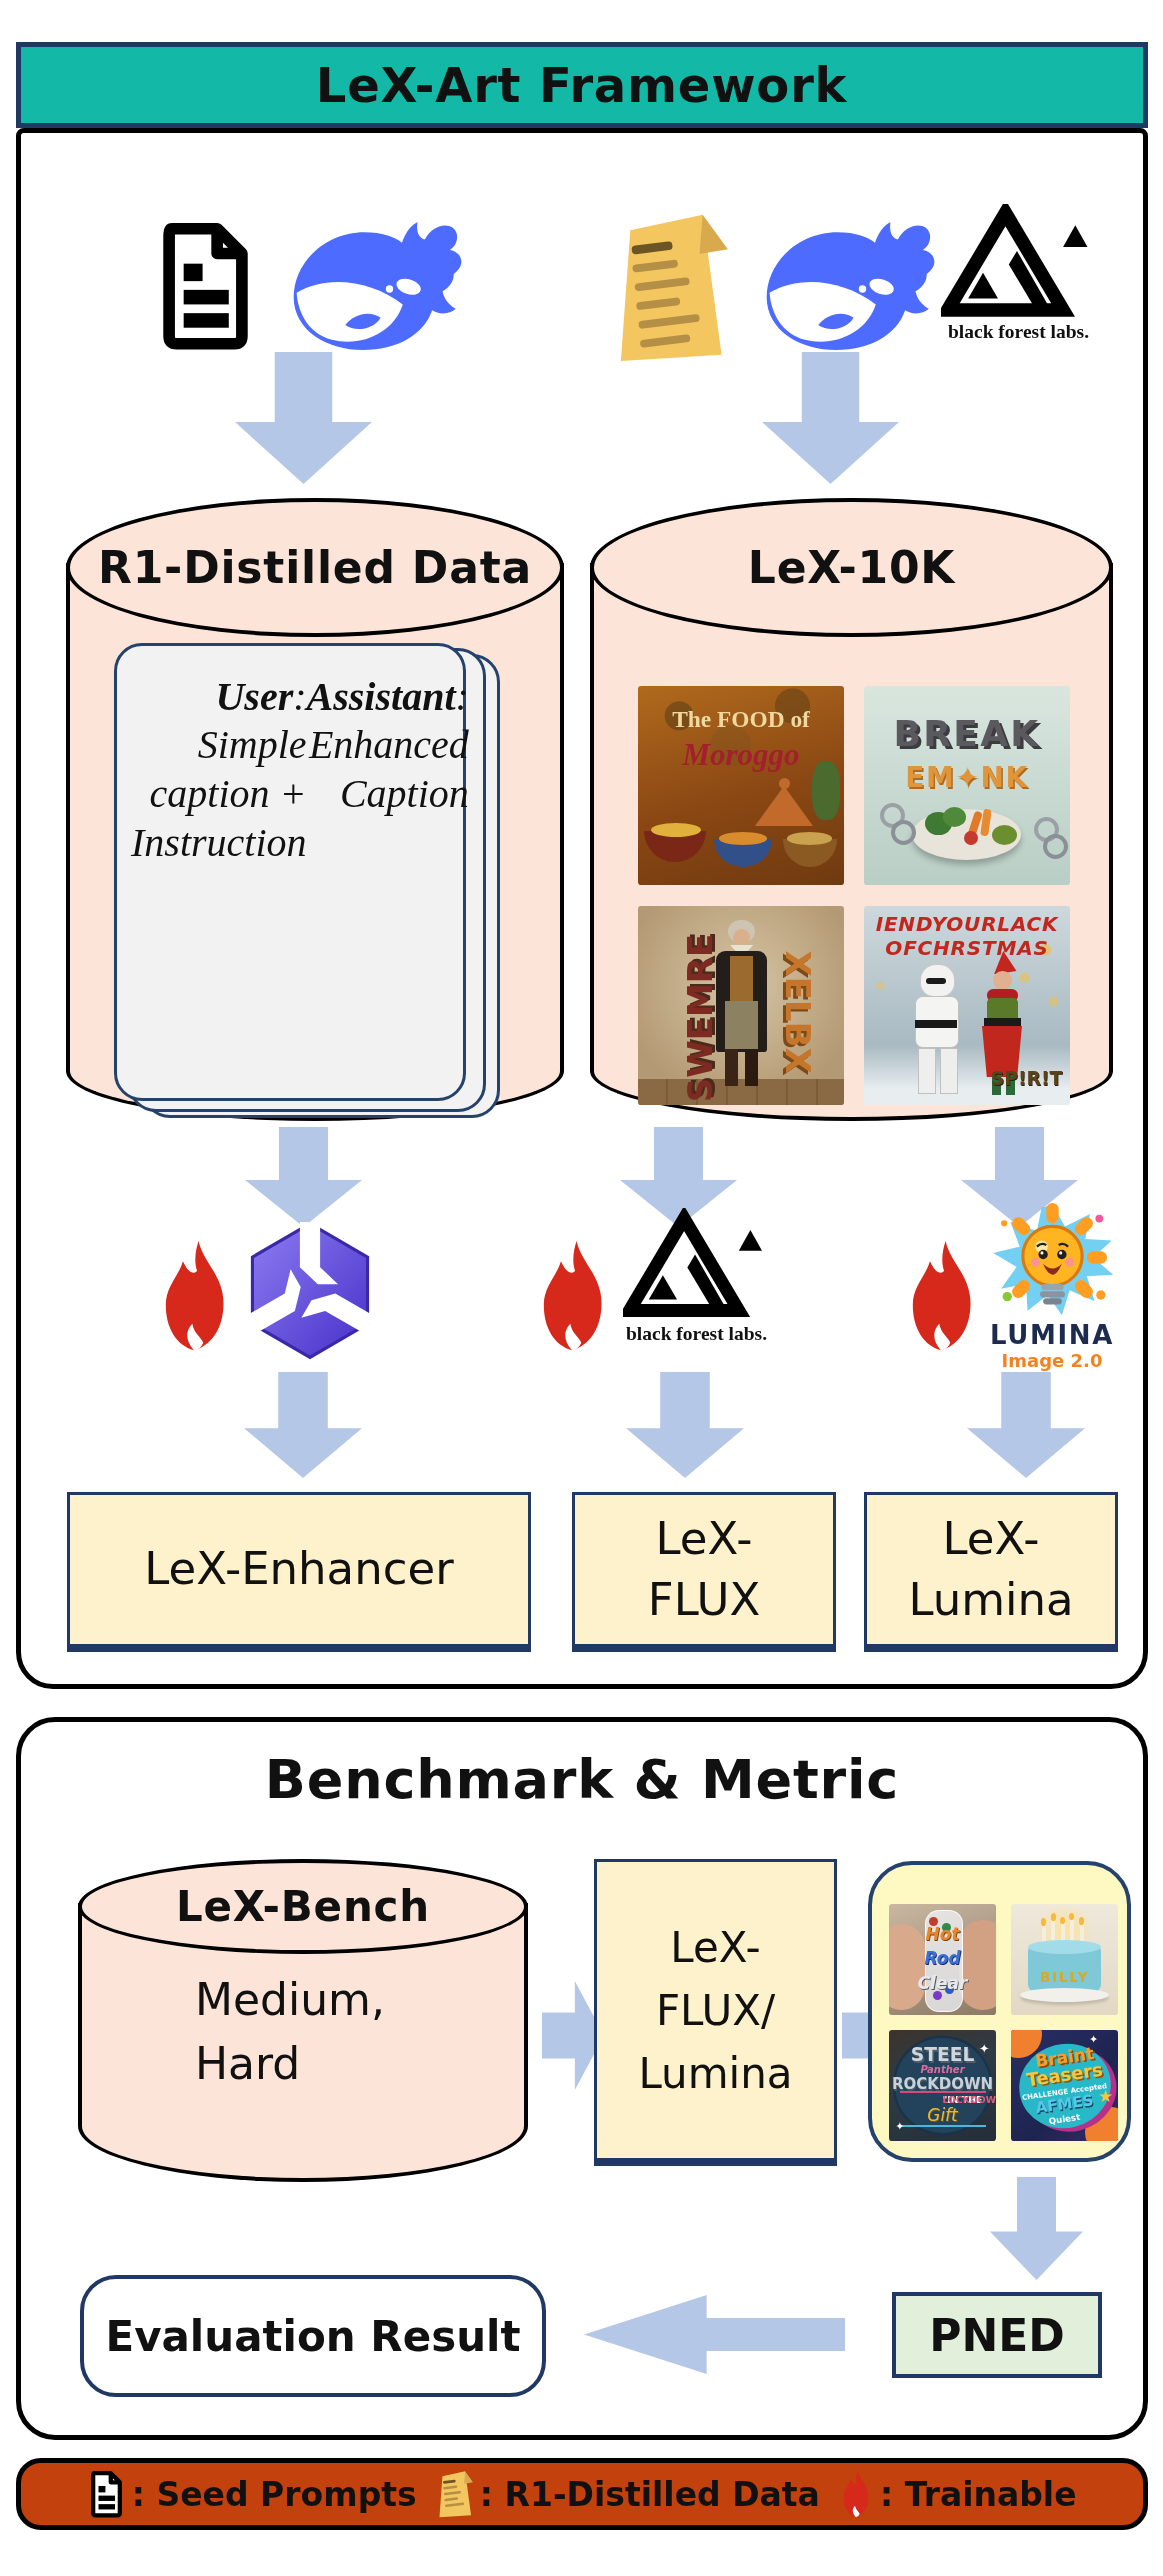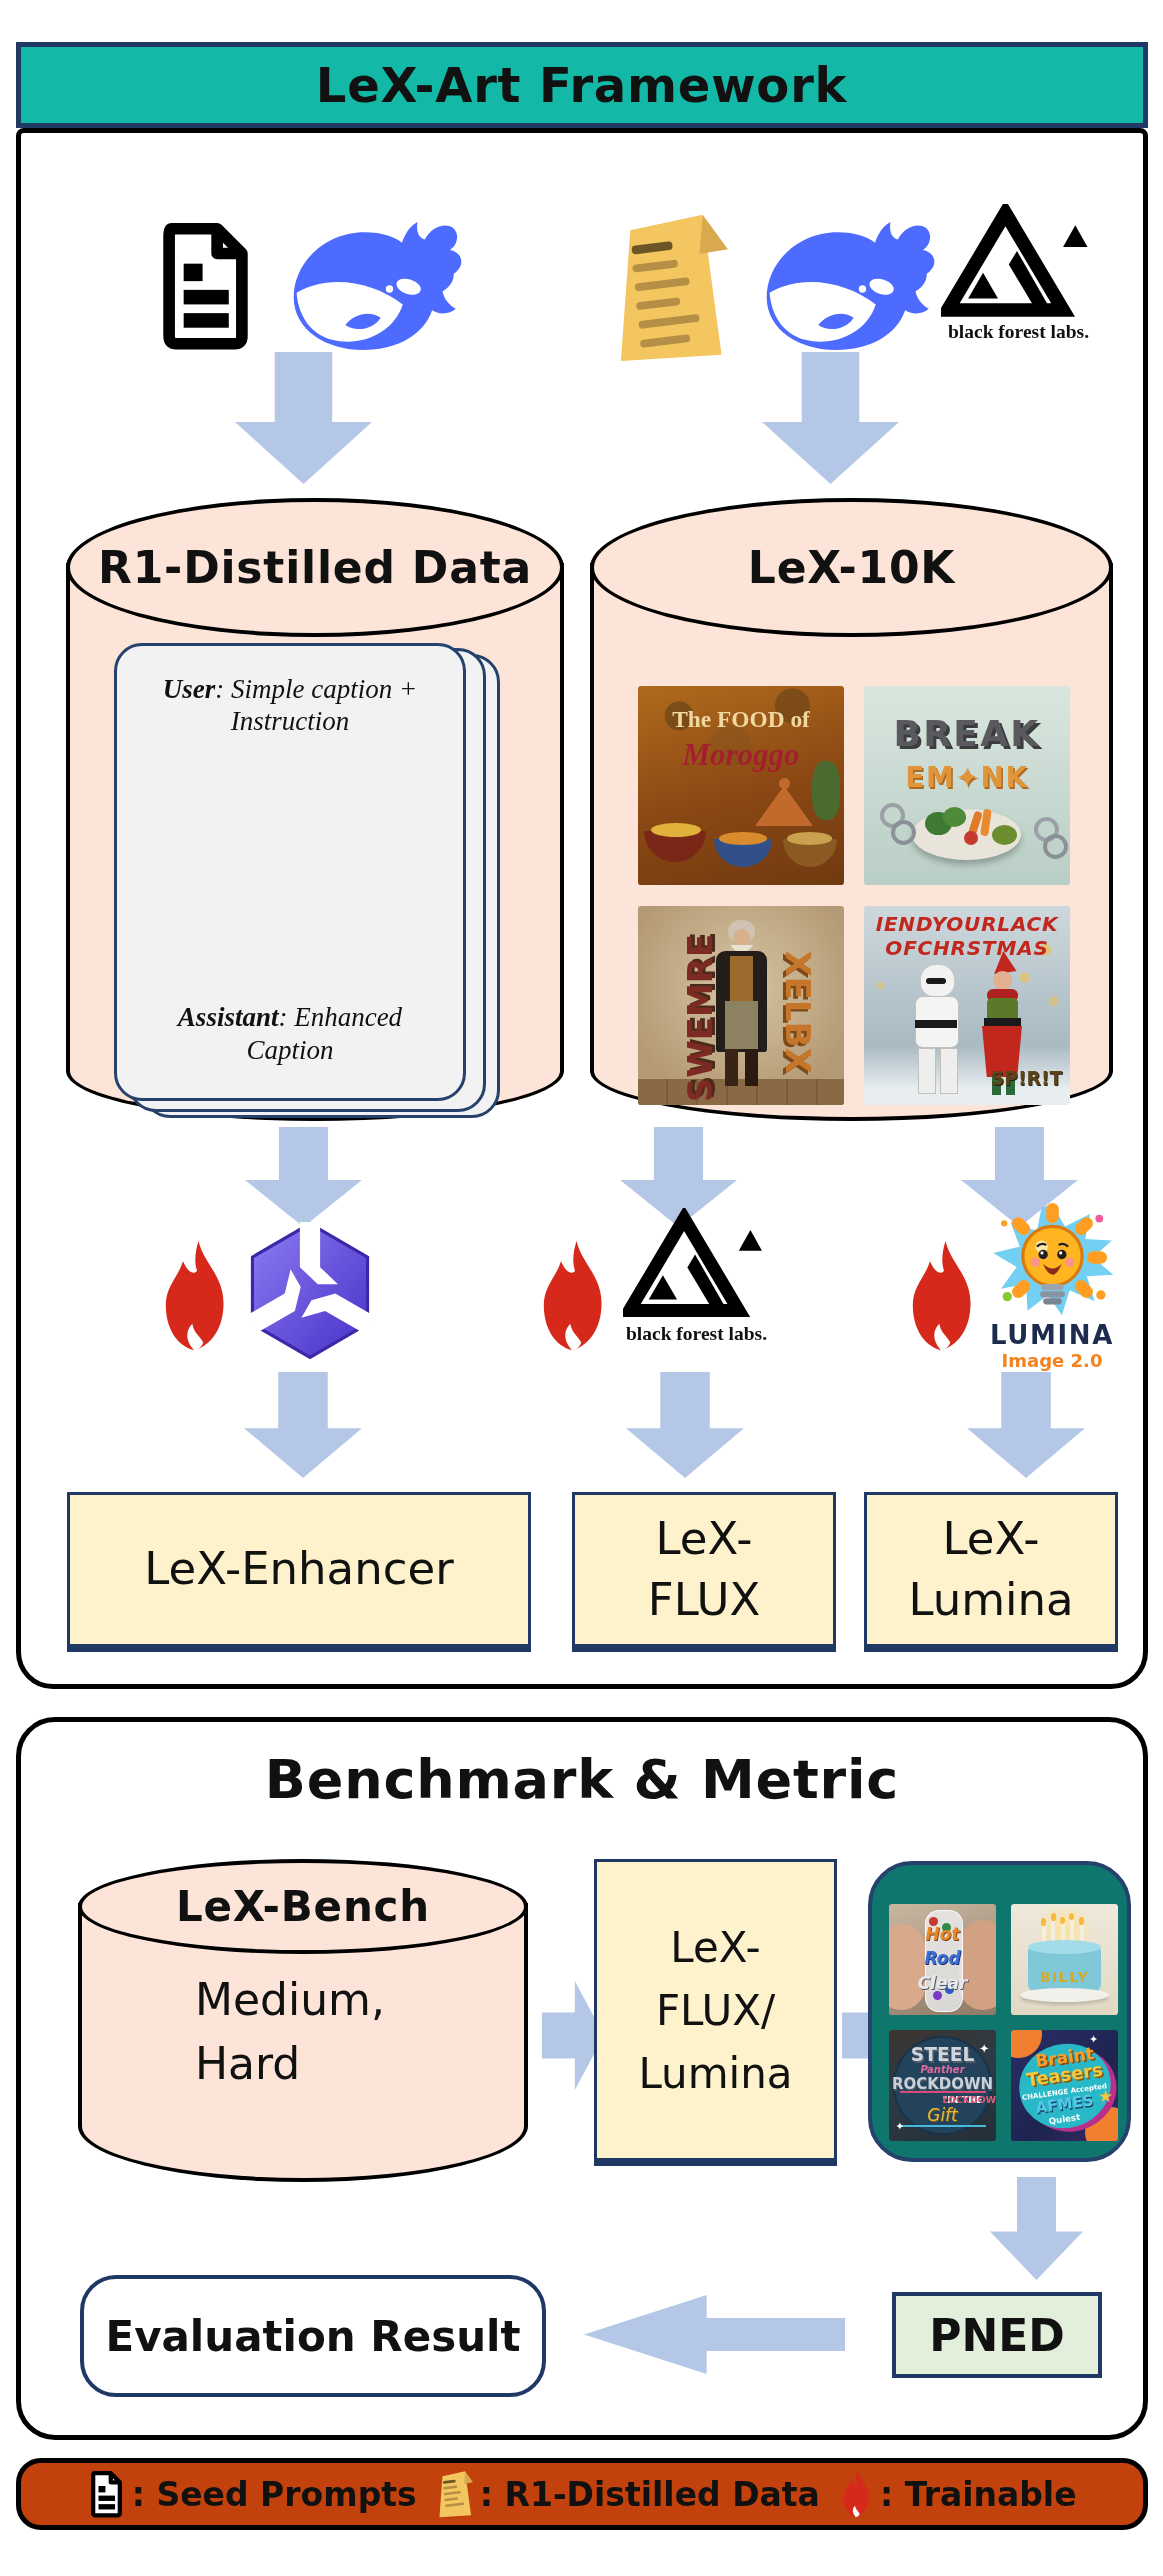--- a/index.html
+++ b/index.html
@@ -23,33 +23,33 @@
   .arr.right{clip-path:polygon(0 29%,53% 29%,53% 0,100% 50%,53% 100%,53% 71%,0 71%);}
   .arr.left{clip-path:polygon(100% 29%,47% 29%,47% 0,0 50%,47% 100%,47% 71%,100% 71%);}
   
   .cyl-top{position:absolute;left:0;right:0;top:0;background:#fce5d8;border:4.7px solid #000;
            border-radius:50%;z-index:3;display:flex;align-items:center;justify-content:center;}
   .cyl-body{position:absolute;left:0;right:0;background:#fce5d8;border:4.7px solid #000;border-top:none;
             border-radius:0 0 50% 50% / 0 0 50px 50px;}
   .cyl-label{font-size:44px;font-weight:700;letter-spacing:0.8px;}
   
   .card{background:#f2f2f2;border:3.9px solid #24426b;border-radius:28px;}
-  .card-main{display:flex;flex-direction:column;justify-content:space-between;
-             font-family:"Liberation Serif",serif;font-style:italic;font-size:27px;line-height:1.22;
-             text-align:center;padding:26.5px 14px 31px 14px;box-sizing:border-box;}
+  .card-main{display:flex;flex-direction:row;justify-content:space-between;
+             font-family:"Liberation Serif",serif;font-style:italic;font-size:40px;line-height:1.22;
+             text-align:right;padding:26.5px 14px 31px 14px;box-sizing:border-box;}
   .card b{font-style:italic;}
   
   .ybox{background:#fdf2cc;border:3.9px solid #1f3864;border-bottom-width:8.6px;
         display:flex;flex-direction:column;align-items:center;justify-content:center;
         font-size:45px;line-height:1.35;text-align:center;}
   .greenbox{background:#e2efda;border:4.7px solid #1f3864;display:flex;align-items:center;
             justify-content:center;font-size:44px;font-weight:600;}
   .whitebox{background:#fff;border:4.7px solid #1f3864;border-radius:36px;display:flex;
             align-items:center;justify-content:center;font-size:42px;font-weight:600;}
-  .imgbox{background:#0f766e;border:4.7px solid #24426b;border-radius:44px;}
+  .imgbox{background:#fef9c3;border:4.7px solid #24426b;border-radius:44px;}
   
   .tile{position:absolute;overflow:hidden;border-radius:3.1px;}
   .tile *{position:absolute;}
   .vtext{font-weight:900;white-space:nowrap;}
   .capline{position:absolute;width:100%;text-align:center;}
   
   .bfl-caption{font-family:"Liberation Serif",serif;font-weight:700;font-size:19.5px;text-align:center;width:100%;}
   .lumina-title{font-weight:900;font-size:26px;letter-spacing:1.6px;color:#1d2b4f;text-align:center;width:100%;}
   .lumina-sub{font-weight:700;font-size:18px;color:#f5821f;text-align:center;width:100%;}
   .legend-item{display:flex;align-items:center;gap:6.2px;}

